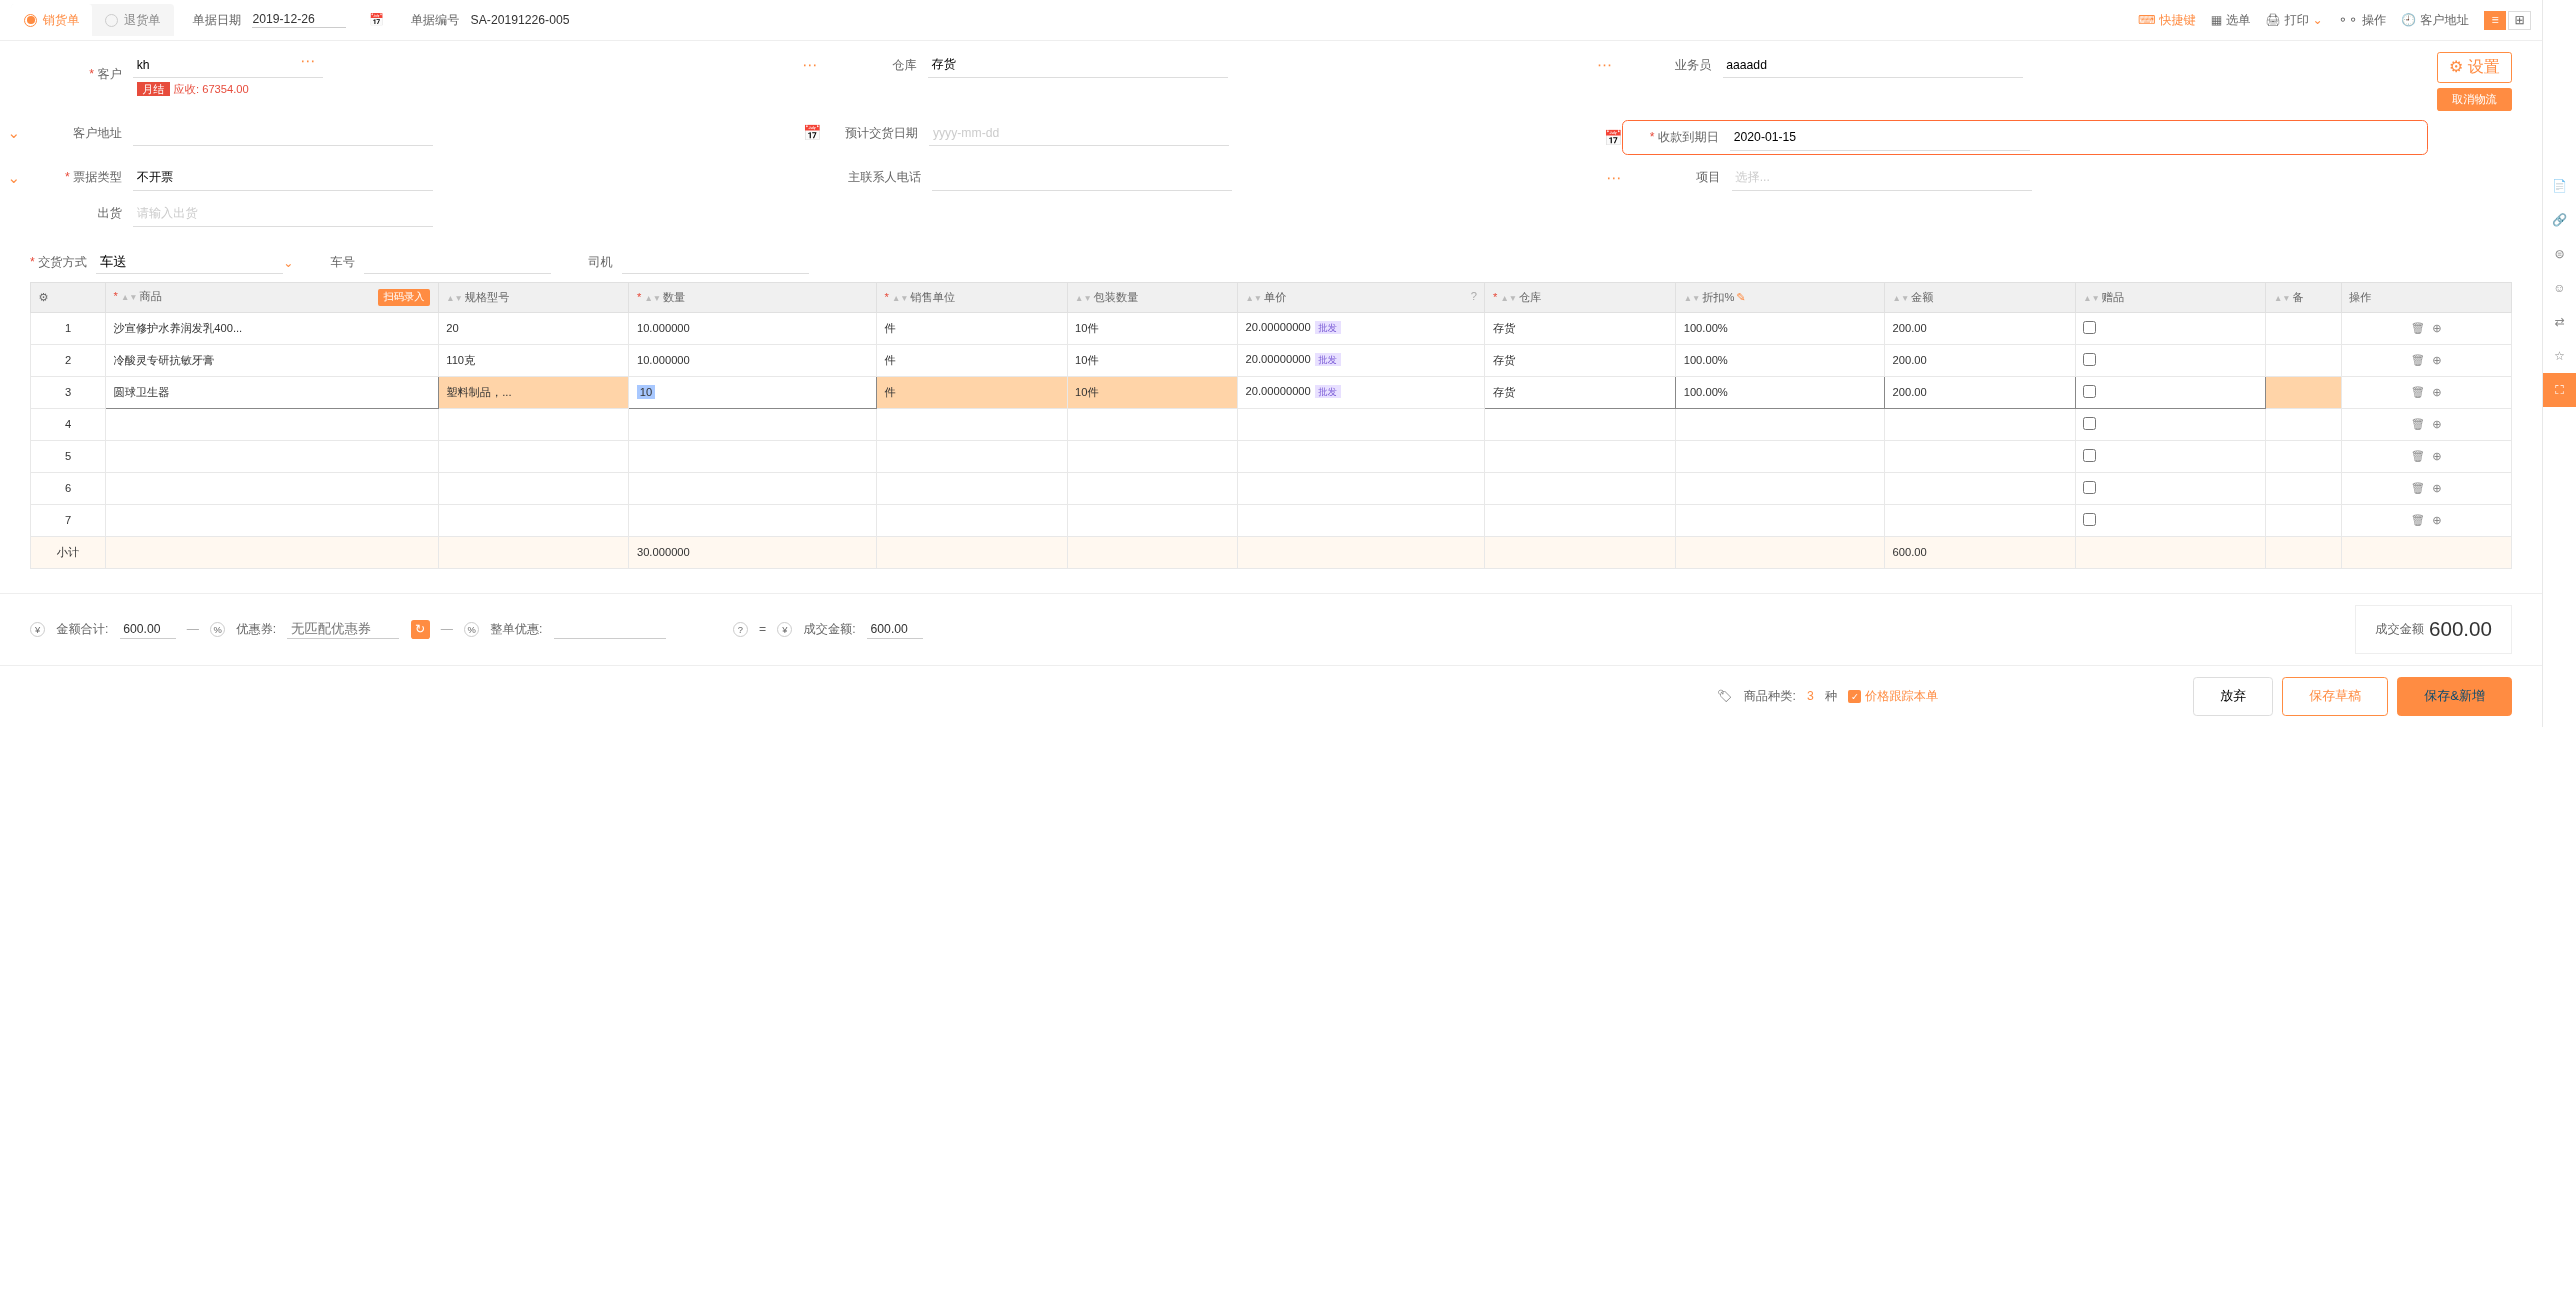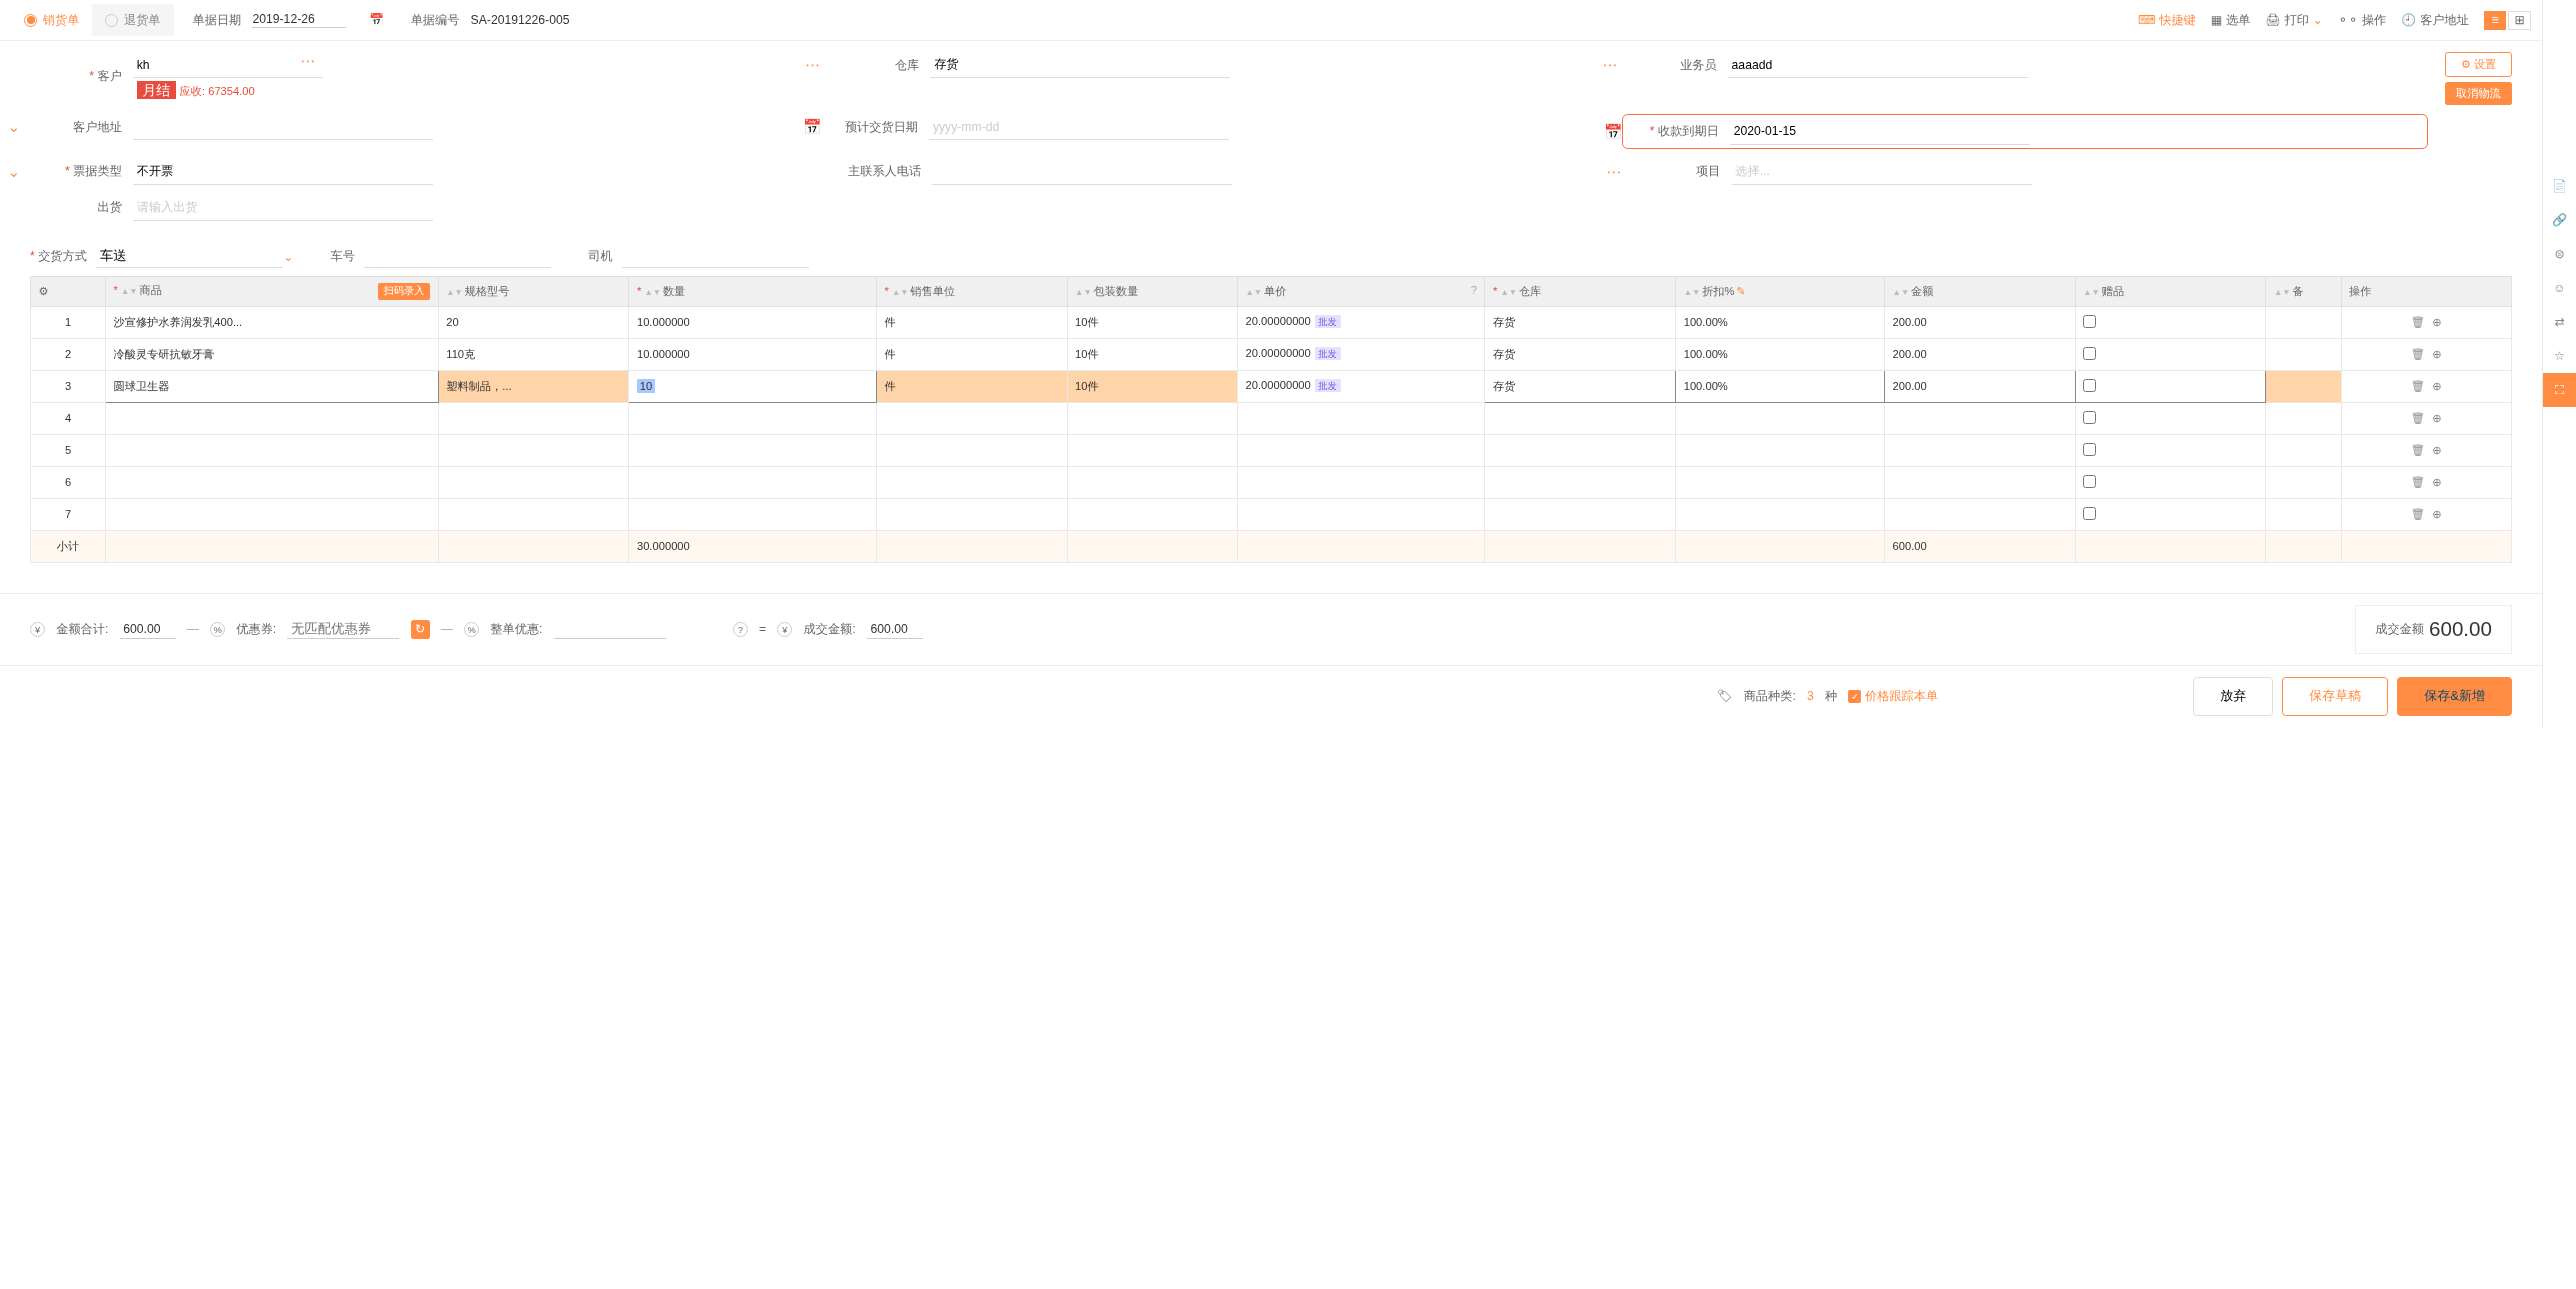--- a/index.html
+++ b/index.html
@@ -31,24 +31,24 @@
 .form-area { padding: 11.2px 30px 7.5px; }
 .form-row { display: flex; margin-bottom: 9.4px; align-items: flex-start; }
 .form-group { display: flex; align-items: center; flex: 1; position: relative; }
 .form-label { width: 103px; text-align: right; padding-right: 11.2px; color: #666; }
 .required::before { content: '* '; color: #e74c3c; }
 .form-input { flex: 1; border: none; border-bottom: 0.9px solid #ddd; padding: 5.6px 28px 5.6px 3.7px; font-size: 12.2px; outline: none; max-width: 300px; }
 .form-input::placeholder { color: #ccc; }
 .suffix-icon { position: absolute; color: #ff8c42; margin-left: -22.5px; cursor: pointer; font-size: 15px; letter-spacing: 1.9px; }
 .chevron { color: #ff8c42; cursor: pointer; }
 .btn-box { display: flex; flex-direction: column; gap: 5.6px; margin-left: 22.5px; }
-.btn-setting { border: 0.9px solid #ff8c42; color: #ff8c42; background: #fff; padding: 3.7px 11.2px; border-radius: 2.8px; cursor: pointer; font-size: 11px; }
+.btn-setting { border: 0.9px solid #ff8c42; color: #ff8c42; background: #fff; padding: 3.7px 11.2px; border-radius: 2.8px; cursor: pointer; font-size: 16px; }
 .btn-cancel-logistics { background: #ff8c42; color: #fff; border: none; padding: 3.7px 11.2px; border-radius: 2.8px; cursor: pointer; font-size: 11.2px; }
 .tag-receivable { display: inline-block; margin-top: 3.7px; margin-left: 3.7px; }
-.tag-badge { background: #e74c3c; color: #fff; padding: 0.9px 5.6px; font-size: 14px; }
+.tag-badge { background: #e74c3c; color: #fff; padding: 0.9px 5.6px; font-size: 11px; }
 .tag-text { color: #e74c3c; margin-left: 3.7px; font-size: 11.2px; }
 .highlight-box { border: 1.9px solid #ff6b35; border-radius: 5.6px; padding: 3.7px; }
 
 .delivery-row { display: flex; padding: 7.5px 30px; align-items: center; }
 .delivery-group { display: flex; align-items: center; margin-right: 37px; }
 .delivery-label { color: #666; margin-right: 9.4px; }
 .delivery-label.required::before { content: '* '; color: #e74c3c; }
 .delivery-input { border: none; border-bottom: 0.9px solid #ddd; padding: 3.7px; min-width: 187px; outline: none; }
 
 .table-wrap { padding: 0 30px; flex: 1; overflow: auto; }

